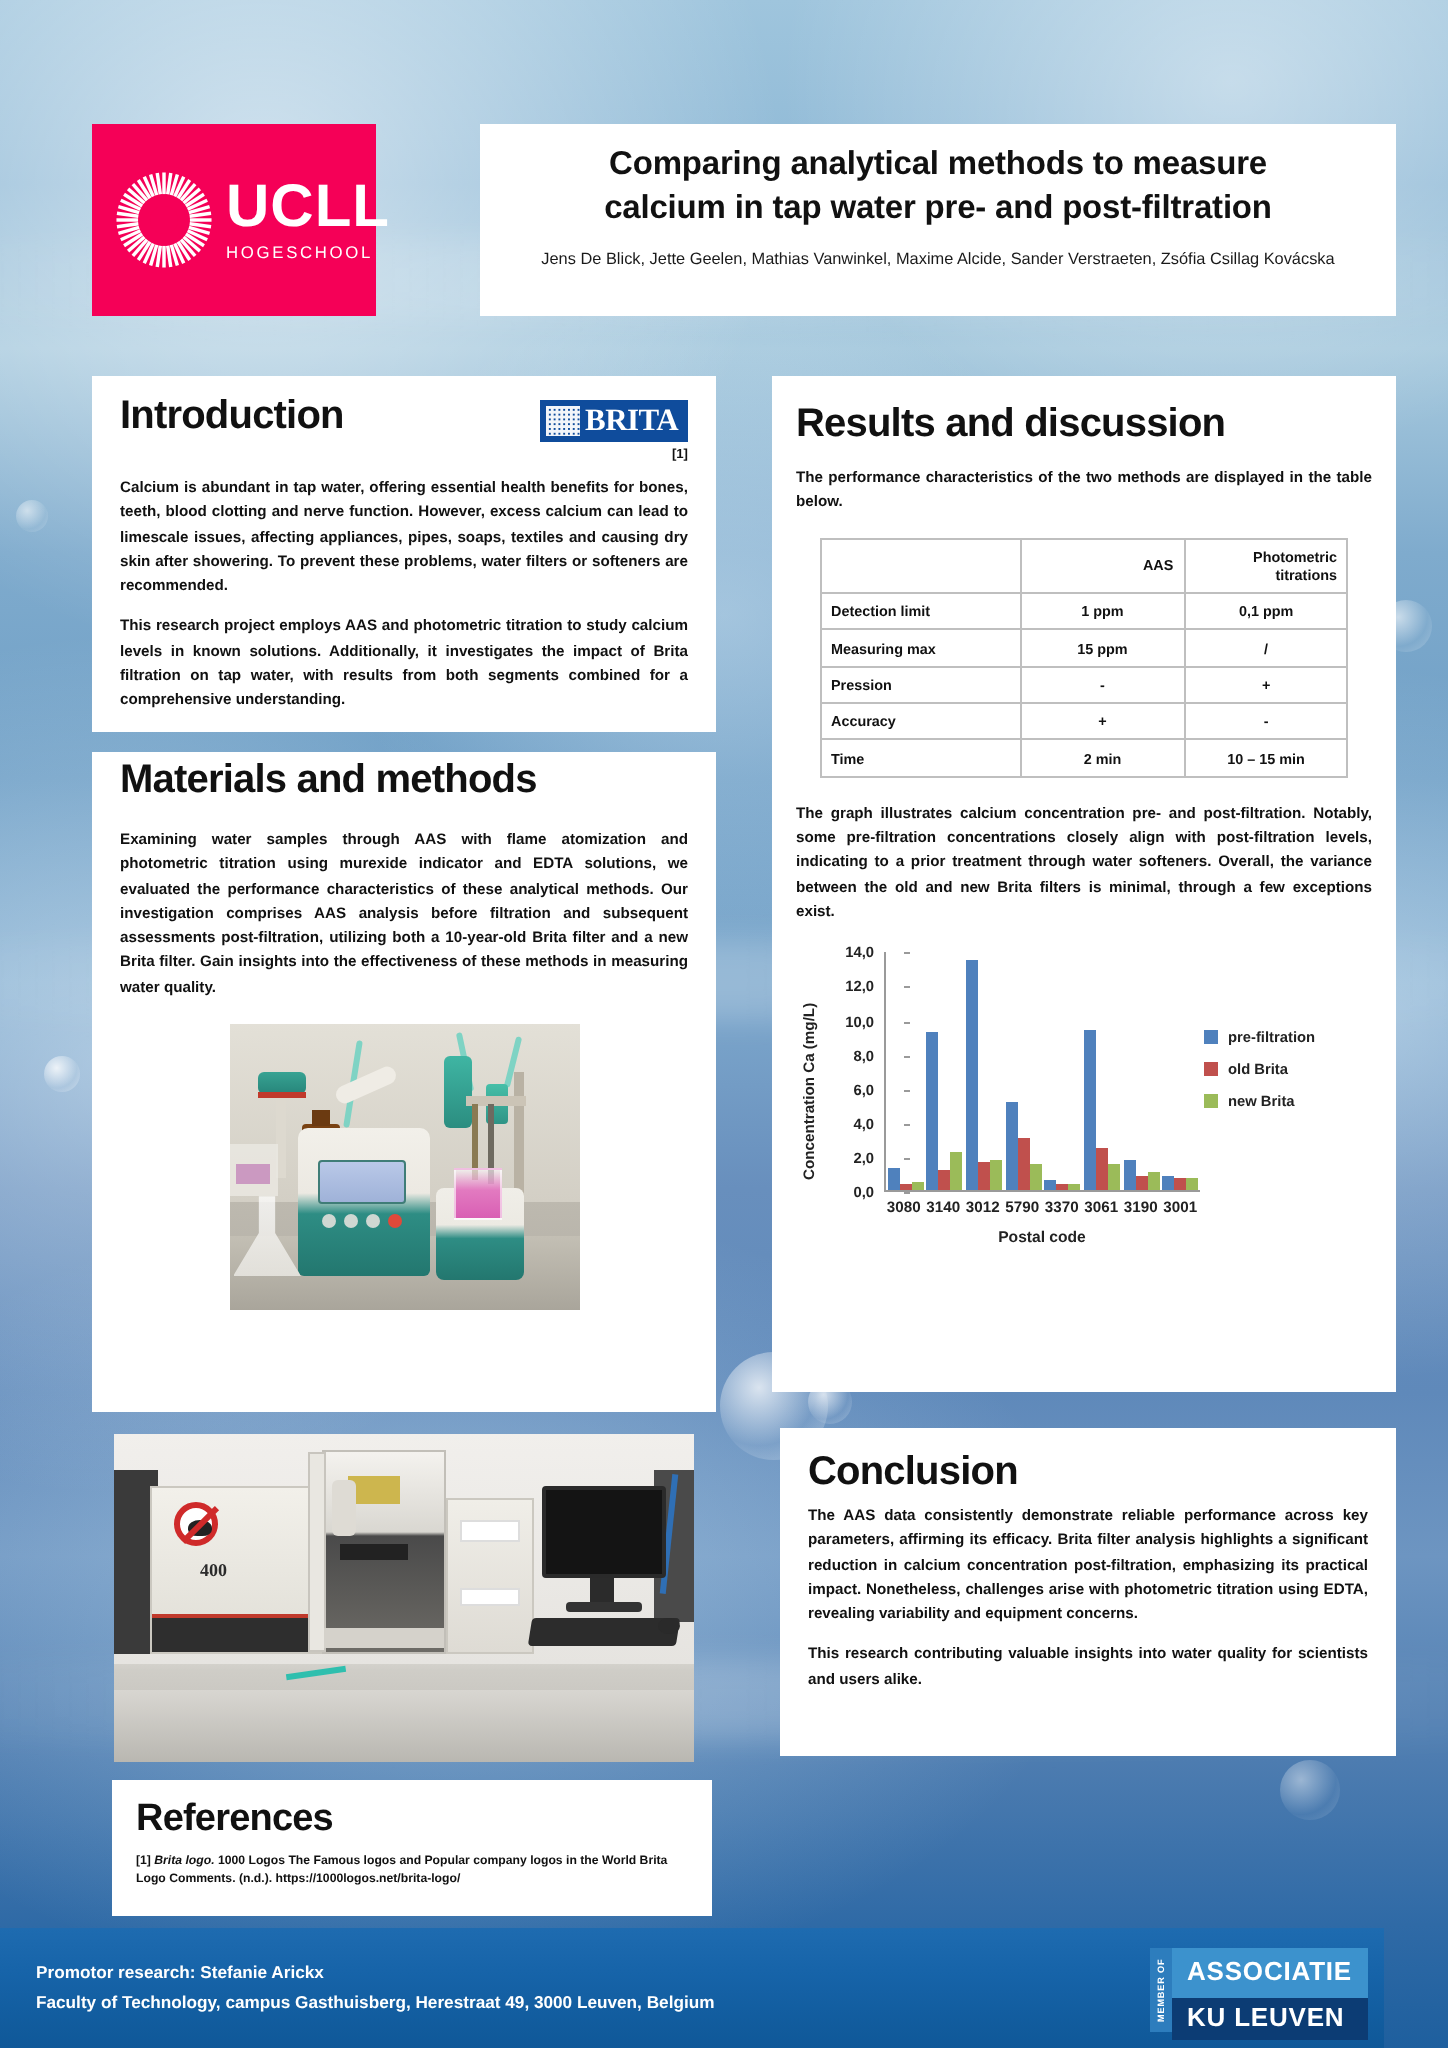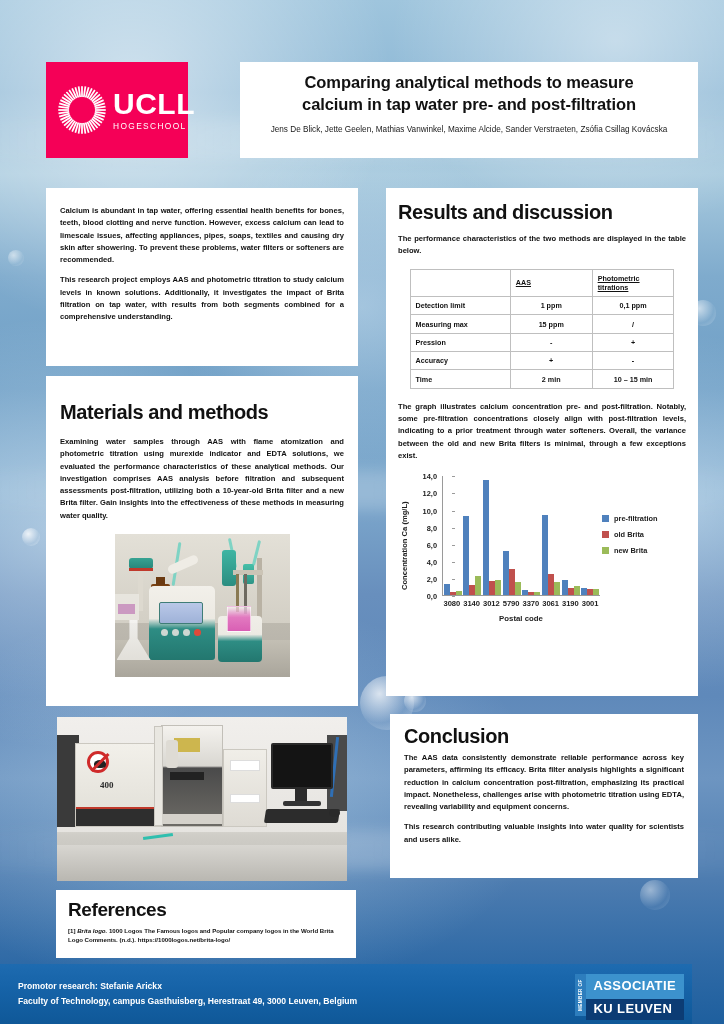--- a/index.html
+++ b/index.html
@@ -83,21 +83,21 @@
     background-image:
       linear-gradient(90deg, #fff 1.2px, transparent 1.2px),
       linear-gradient(180deg, #fff 1.2px, transparent 1.2px);
     background-size: 2.4px 2.4px; opacity: .95; }
   .brita-logo .word { color: #fff; font-size: 15.5px; font-weight: 700;
     font-family: "Liberation Serif", serif; letter-spacing: -.3px; line-height: 1; }
   #intro .refmark { font-size: 6.6px; font-weight: 700; color: #111; margin-top: 1px; }
   #intro .texts { margin-top: 7px; }
 
   
-  #materials { left: 46px; top: 376px; width: 312px; height: 330px; padding: 26px 14px 10px; }
+  #materials { left: 46px; top: 376px; width: 312px; height: 330px; padding: 4px 14px 10px; }
   #materials .h-big { font-size: 20px; }
   #materials .texts { margin-top: 14px; }
   #materials .photo-wrap { margin-top: 12px; display: flex; justify-content: center; }
 
   
   .photo { position: relative; overflow: hidden; background: #cfcbc2; }
   #photo-titrator { width: 175px; height: 143px;
     background: linear-gradient(180deg,#dbd7cd 0%, #d2cec4 46%, #bdb9af 62%, #b3afa6 100%); }
   #photo-titrator .wall { position:absolute; left:0; top:0; width:100%; height:62%;
     background: linear-gradient(180deg,#e3e0d7,#d3cfc5); }
@@ -190,21 +190,21 @@
   #photo-aas .greenhose { position:absolute; left:86px; top:118px; width:30px; height:3px;
     background:#2fbfae; transform: rotate(-8deg); }
 
   
   #results { left: 386px; top: 188px; width: 312px; height: 508px; padding: 14px 12px 8px; }
   #results .h-big { font-size: 20px; }
   #results .lead { margin-top: 11px; }
   table.perf { width: 92%; margin: 11px auto 0; border-collapse: collapse; table-layout: fixed; }
   table.perf th, table.perf td { border: 1px solid #bfbfbf; font-size: 7.2px; padding: 4.2px 5px;
     color: #111; }
-  table.perf th { font-weight: 700; text-align: left; line-height: 1.25; text-decoration: underline; }
+  table.perf th { font-weight: 700; text-align: right; line-height: 1.25; }
   table.perf td.rowhdr { font-weight: 700; text-align: left; }
   table.perf td.val { text-align: center; font-weight: 600; }
   table.perf col.c1 { width: 38%; } table.perf col.c2 { width: 31%; } table.perf col.c3 { width: 31%; }
   #results .graph-note { margin-top: 12px; }
 
   
   #chart { position: relative; margin-top: 8px; height: 172px; }
   #chart .ylabel { position: absolute; left: 2px; top: 16px; height: 120px;
     writing-mode: vertical-rl; transform: rotate(180deg);
     font-size: 7.6px; font-weight: 600; color: #222; display:flex; align-items:center; justify-content:center; }
@@ -338,20 +338,30 @@
   </div>
 </div>
 
 <div id="title-panel" class="panel">
   <div class="t">Comparing  analytical methods to measure</div>
   <div class="t">calcium in tap water pre- and post-filtration</div>
   <div class="authors">Jens De Blick, Jette Geelen, Mathias Vanwinkel, Maxime Alcide, Sander Verstraeten, Zsófia Csillag Kovácska</div>
 </div>
 
 <div id="intro" class="panel">
+  <div class="head-row">
+    <div class="h-big">Introduction</div>
+    <div class="brita-wrap">
+      <div class="brita-logo">
+        <span class="grid"></span>
+        <span class="word">BRITA</span>
+      </div>
+      <div class="refmark">[1]</div>
+    </div>
+  </div>
   <div class="texts">
     <p class="body-txt">Calcium is abundant in tap water, offering essential health benefits for bones, teeth, blood clotting and nerve function. However, excess calcium can lead to limescale issues, affecting appliances, pipes, soaps, textiles and causing dry skin after showering. To prevent these problems, water filters or softeners are recommended.</p>
     <p class="body-txt">This research project employs AAS and photometric titration to study calcium levels in known solutions. Additionally, it investigates the impact of Brita filtration on tap water, with results from both segments combined for a comprehensive understanding.</p>
   </div>
 </div>
 
 <div id="materials" class="panel">
   <div class="h-big">Materials and methods</div>
   <div class="texts">
     <p class="body-txt">Examining water samples through AAS with flame atomization and photometric titration using murexide indicator and EDTA solutions, we evaluated the performance characteristics of these analytical methods. Our investigation comprises AAS analysis before filtration and subsequent assessments post-filtration, utilizing both a 10-year-old Brita filter and a new Brita filter. Gain insights into the effectiveness of these methods in measuring water quality.</p>

